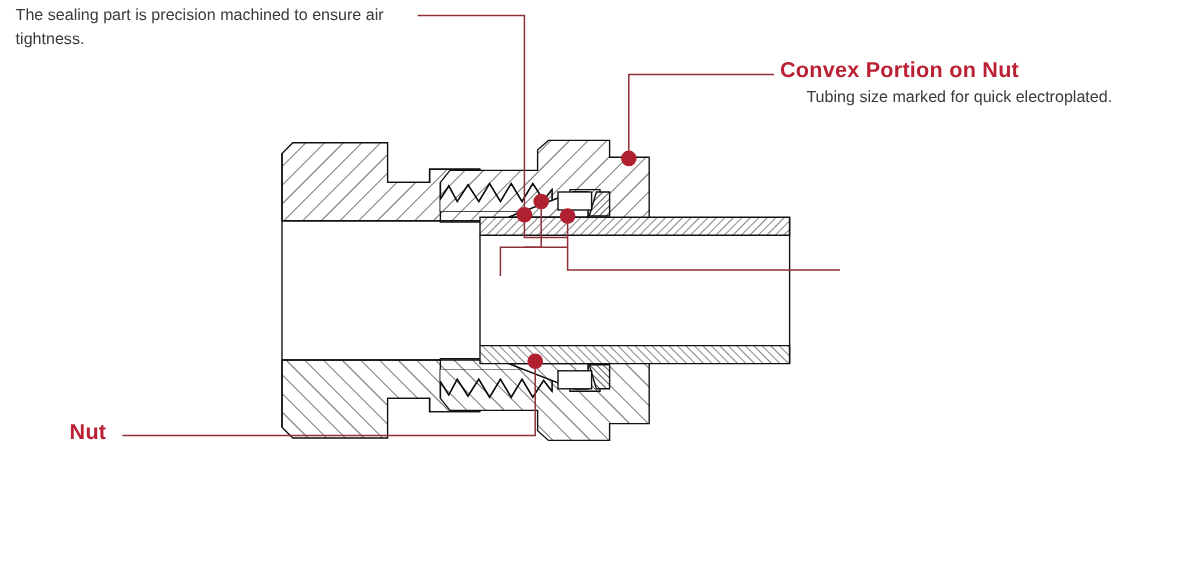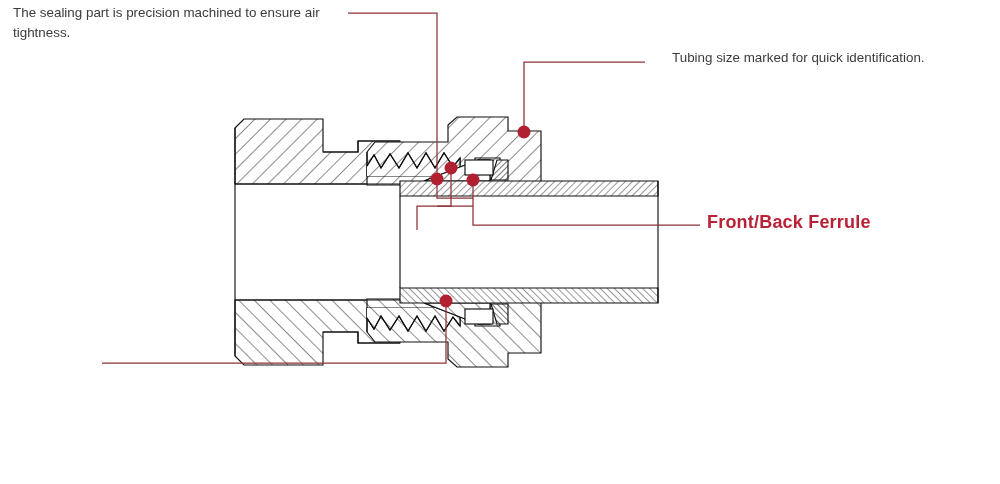--- a/index.html
+++ b/index.html
@@ -212,23 +212,24 @@
       <circle cx="473" cy="180" r="6.5" fill="#b02030"></circle>
       <circle cx="446" cy="301" r="6.5" fill="#b02030"></circle>
     </g>
   </svg>
 
   <div class="callout" id="callout-sealing">
     <p class="body">The sealing part is precision machined to ensure air tightness.</p>
   </div>
 
   <div class="callout" id="callout-convex">
-    <p class="body">Tubing size marked for quick identification.</p>
+    <p class="title">Convex Portion on Nut</p>
+    <p class="body">Tubing size marked for quick electroplated.</p>
   </div>
 
   <div class="callout justified" id="callout-ferrule">
-    <p class="title">Front/Back Ferrule</p>
   </div>
 
   <div class="callout justified" id="callout-nut">
+    <p class="title">Nut</p>
   </div>
 
 </div>
 
 </body></html>

